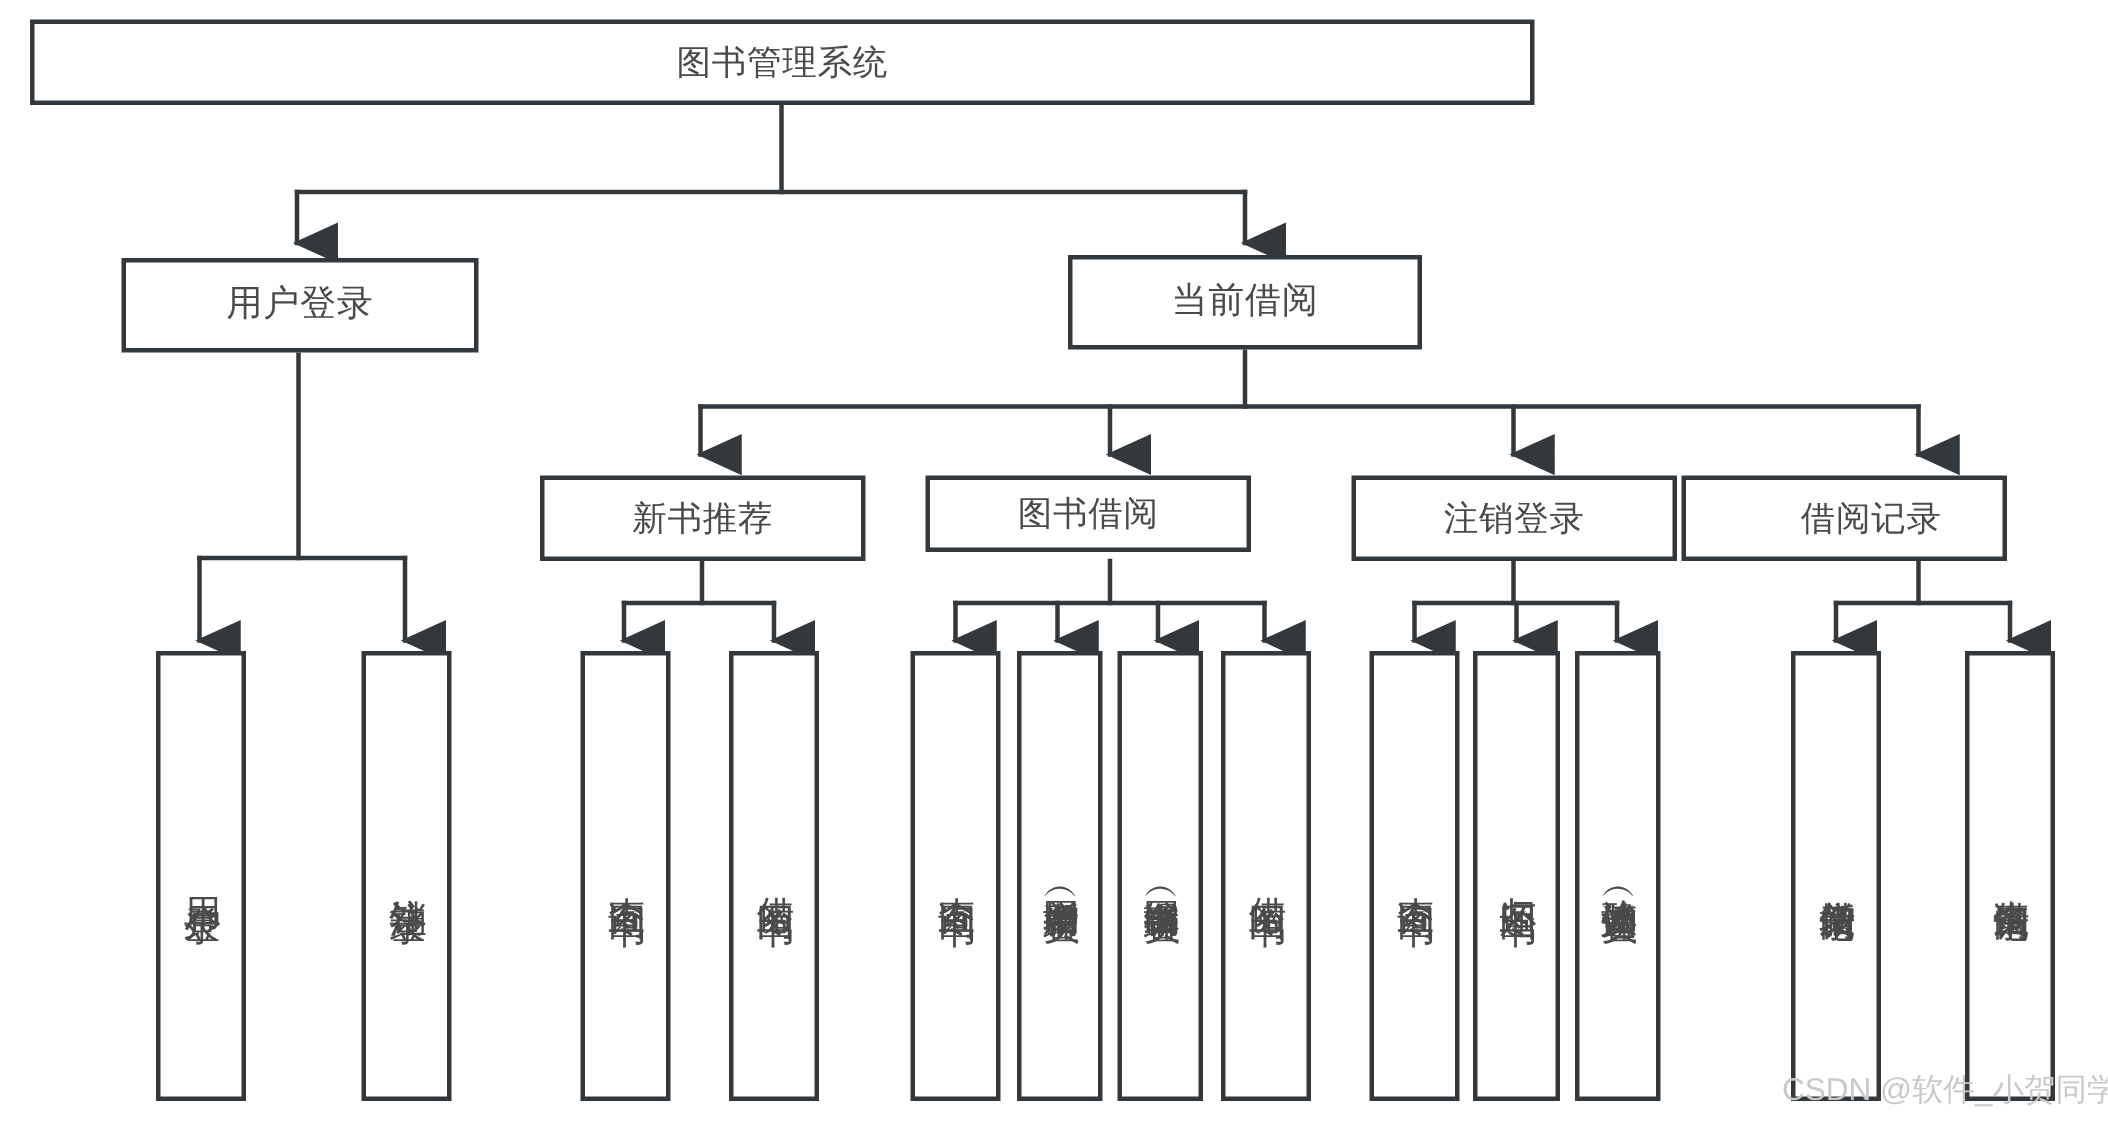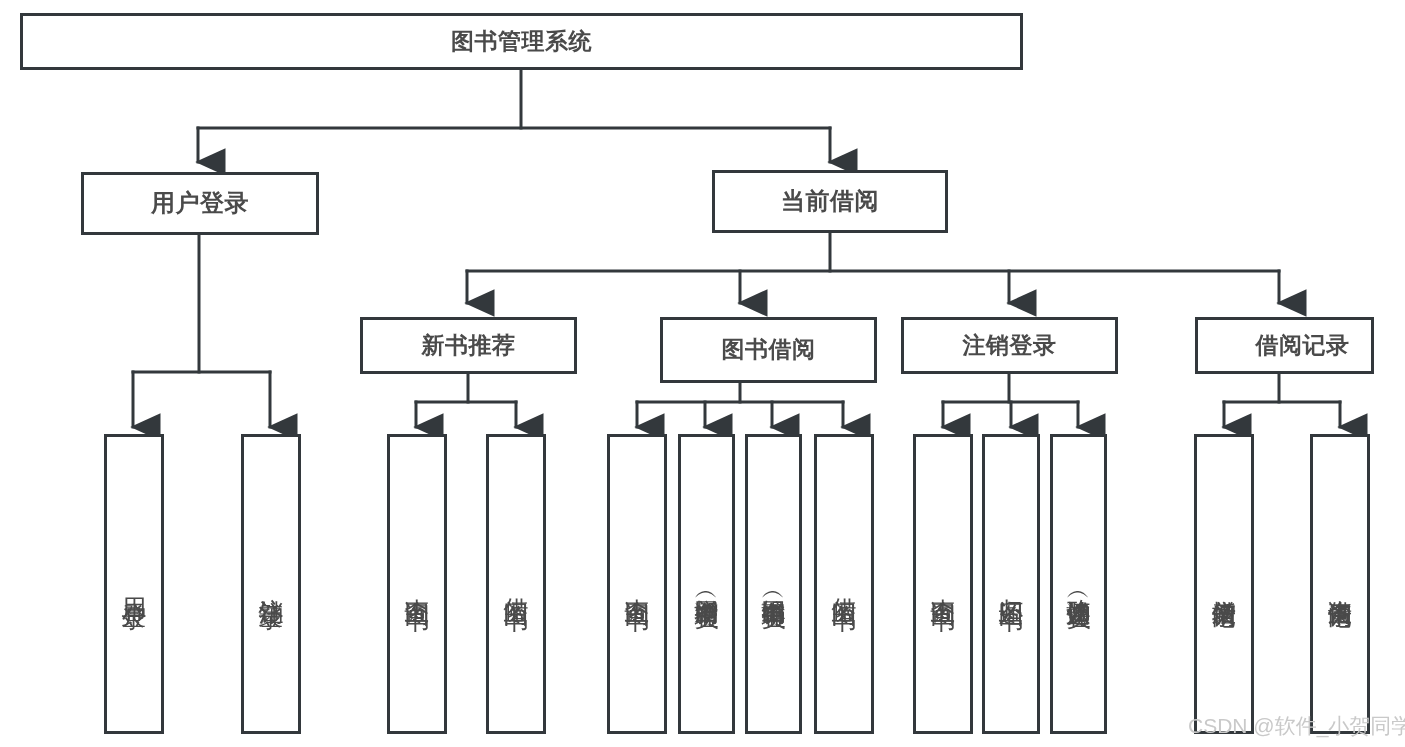--- a/index.html
+++ b/index.html
@@ -40,21 +40,20 @@
     display: block;
     text-align: center;
     line-height: 1.12;
     white-space: nowrap;
     letter-spacing: 0.5px;
     color: #4a4a4a;
   }
   
   .node.horiz .label {
     font-size: 23px;
-    font-weight: bold;
   }
   .node.lvl1 .label { font-size: 24px; }
   
   .node.vert {
     align-items: center;
     justify-content: center;
   }
   .node.vert .label {
     writing-mode: vertical-rl;
     text-orientation: upright;
@@ -144,27 +143,27 @@
   <div class="node horiz lvl1" style="left:81px; top:172px; width:238px; height:63px;">
     <span class="label">用户登录</span>
   </div>
   <div class="node horiz lvl1" style="left:712px; top:170px; width:236px; height:63px;">
     <span class="label">当前借阅</span>
   </div>
 
   <div class="node horiz" style="left:360px; top:317px; width:217px; height:57px;">
     <span class="label">新书推荐</span>
   </div>
-  <div class="node horiz" style="left:660px; top:317px; width:217px; height:66px;">
+  <div class="node horiz" style="left:617px; top:317px; width:217px; height:51px;">
     <span class="label">图书借阅</span>
   </div>
   <div class="node horiz" style="left:901px; top:317px; width:217px; height:57px;">
     <span class="label">注销登录</span>
   </div>
-  <div class="node horiz" style="left:1195px; top:317px; width:179px; height:57px;padding-left:36px;">
+  <div class="node horiz" style="left:1121px; top:317px; width:217px; height:57px;padding-left:36px;">
     <span class="label">借阅记录</span>
   </div>
 
   <div class="node vert" style="left:104px; top:434px; width:60px; height:300px;">
     <span class="label">用户登录</span>
   </div>
   <div class="node vert" style="left:241px; top:434px; width:60px; height:300px;">
     <span class="label">注销登录</span>
   </div>
 

